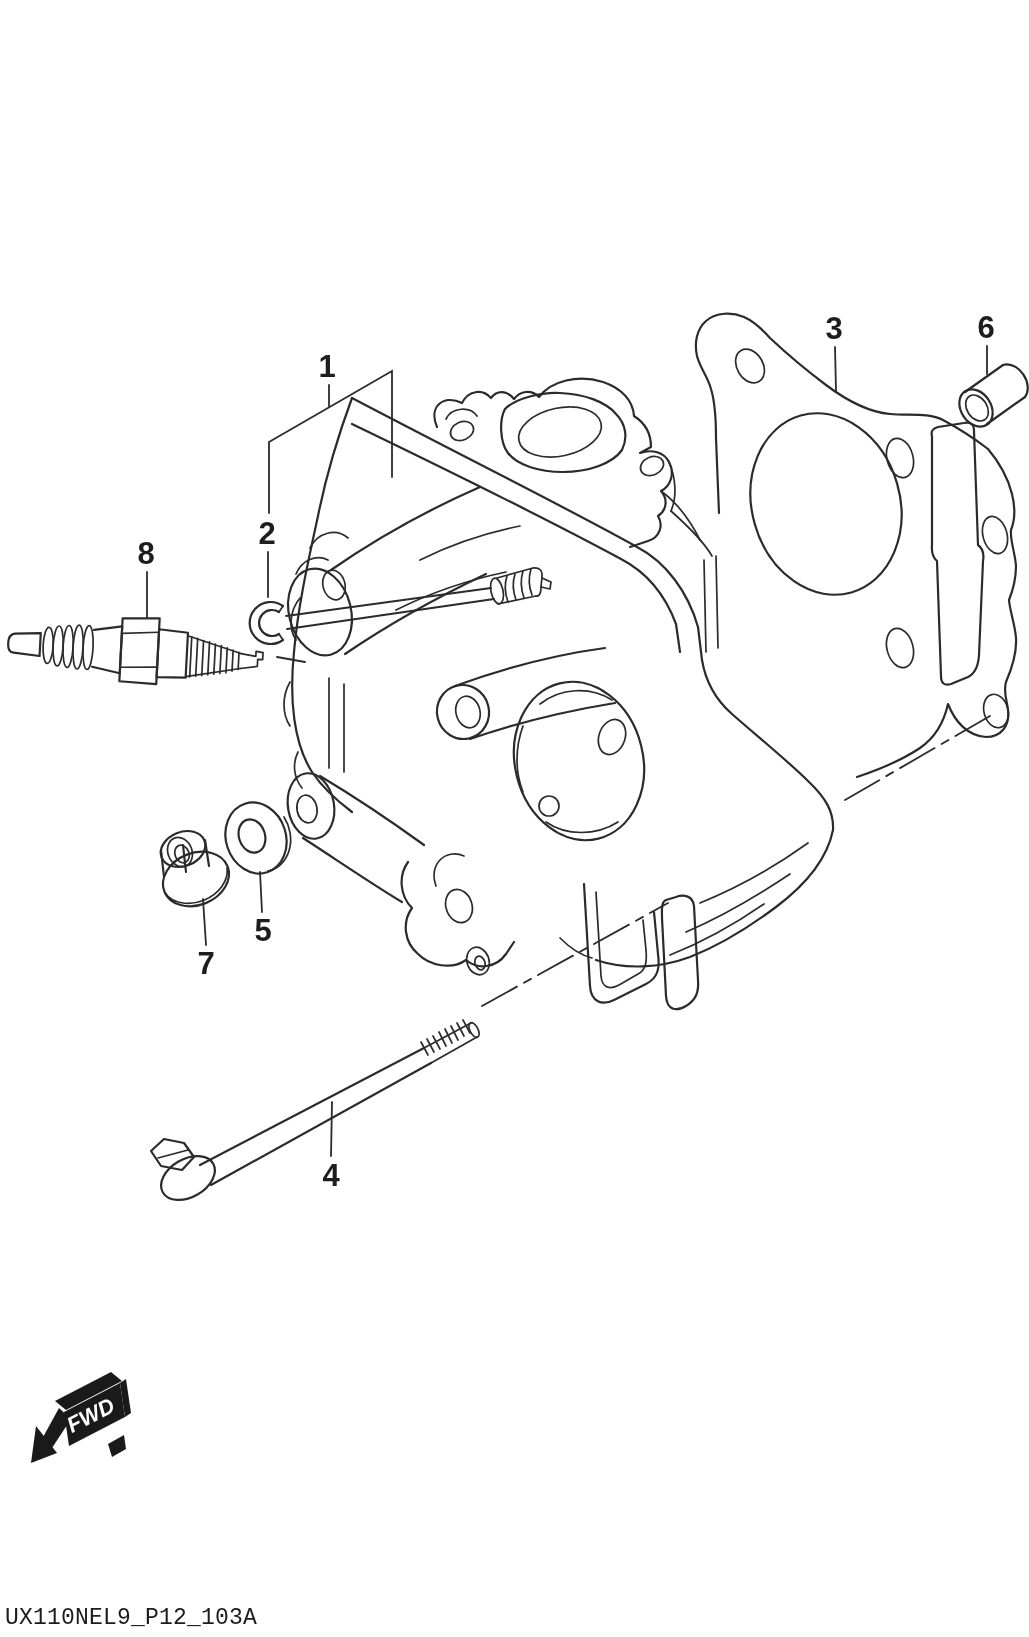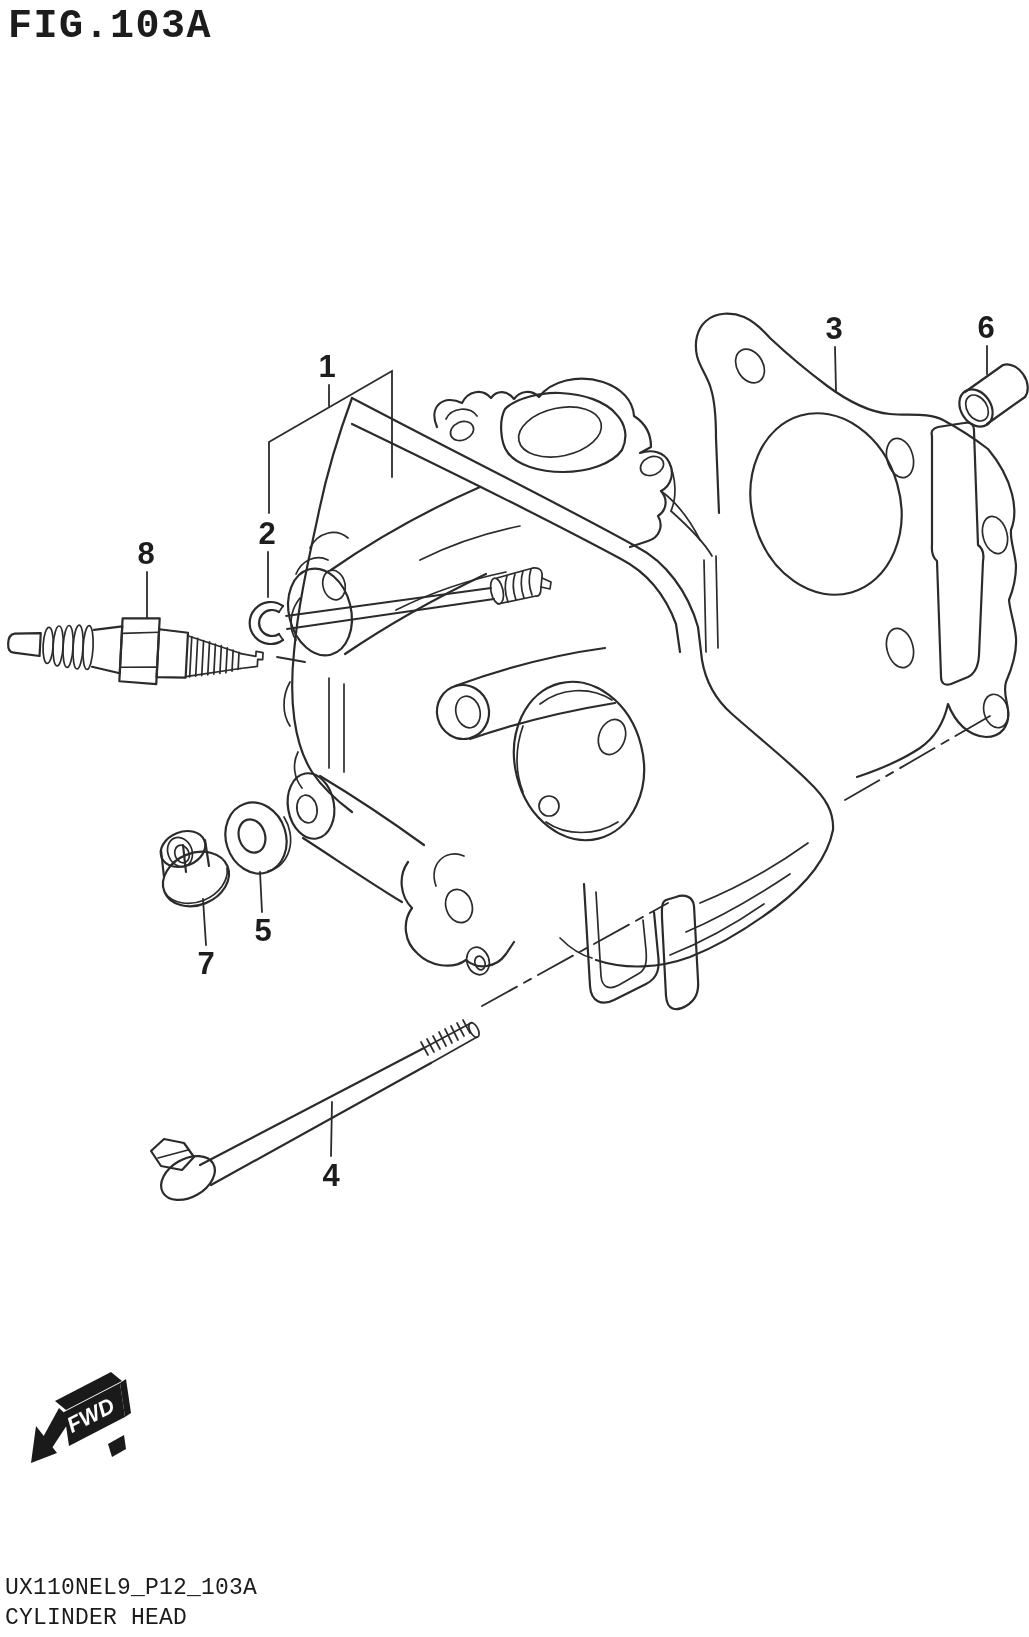--- a/index.html
+++ b/index.html
@@ -31,21 +31,20 @@
   .fwd-text{
     font-family:"Liberation Sans",sans-serif;font-size:22px;font-weight:bold;font-style:italic;
     fill:#ffffff;text-anchor:middle;
   }
 </style>
 </head>
 <body>
 
 <div class="page">
 
-  <div class="fig-title">FIG.103A</div>
 
   <svg width="1029" height="1637" viewBox="0 0 1029 1637">
 
     <g>
       <path class="ln" d="M857,777
         C884,768 905,758 920,748 C936,737 944,722 948,704
         C955,722 968,736 986,737 C1001,737 1010,726 1008,710
         C1007,700 1003,692 1006,682 C1012,668 1017,654 1016,638
         C1015,624 1010,612 1009,600 C1013,590 1016,578 1016,566
         C1015,552 1010,541 1011,530 C1015,520 1015,506 1012,494
@@ -274,16 +273,15 @@
       <polygon class="fwd-black" points="120,1383 126,1379 131,1413 125,1417"></polygon>
       <polygon class="fwd-black" points="108,1444 124,1435 126,1449 112,1457"></polygon>
       <polygon class="fwd-black" points="59,1408 71,1419 52,1448 42,1439"></polygon>
       <polygon class="fwd-black" points="57,1453 36,1426 31,1463"></polygon>
       <text class="fwd-text" x="94" y="1422" transform="rotate(-27 94 1422)">FWD</text>
     </g>
   </svg>
 
   <div class="footer">
     <div class="code">UX110NEL9_P12_103A</div>
-    <div class="caption">CYLINDER HEAD</div>
   </div>
 
 </div>
 
 </body></html>

